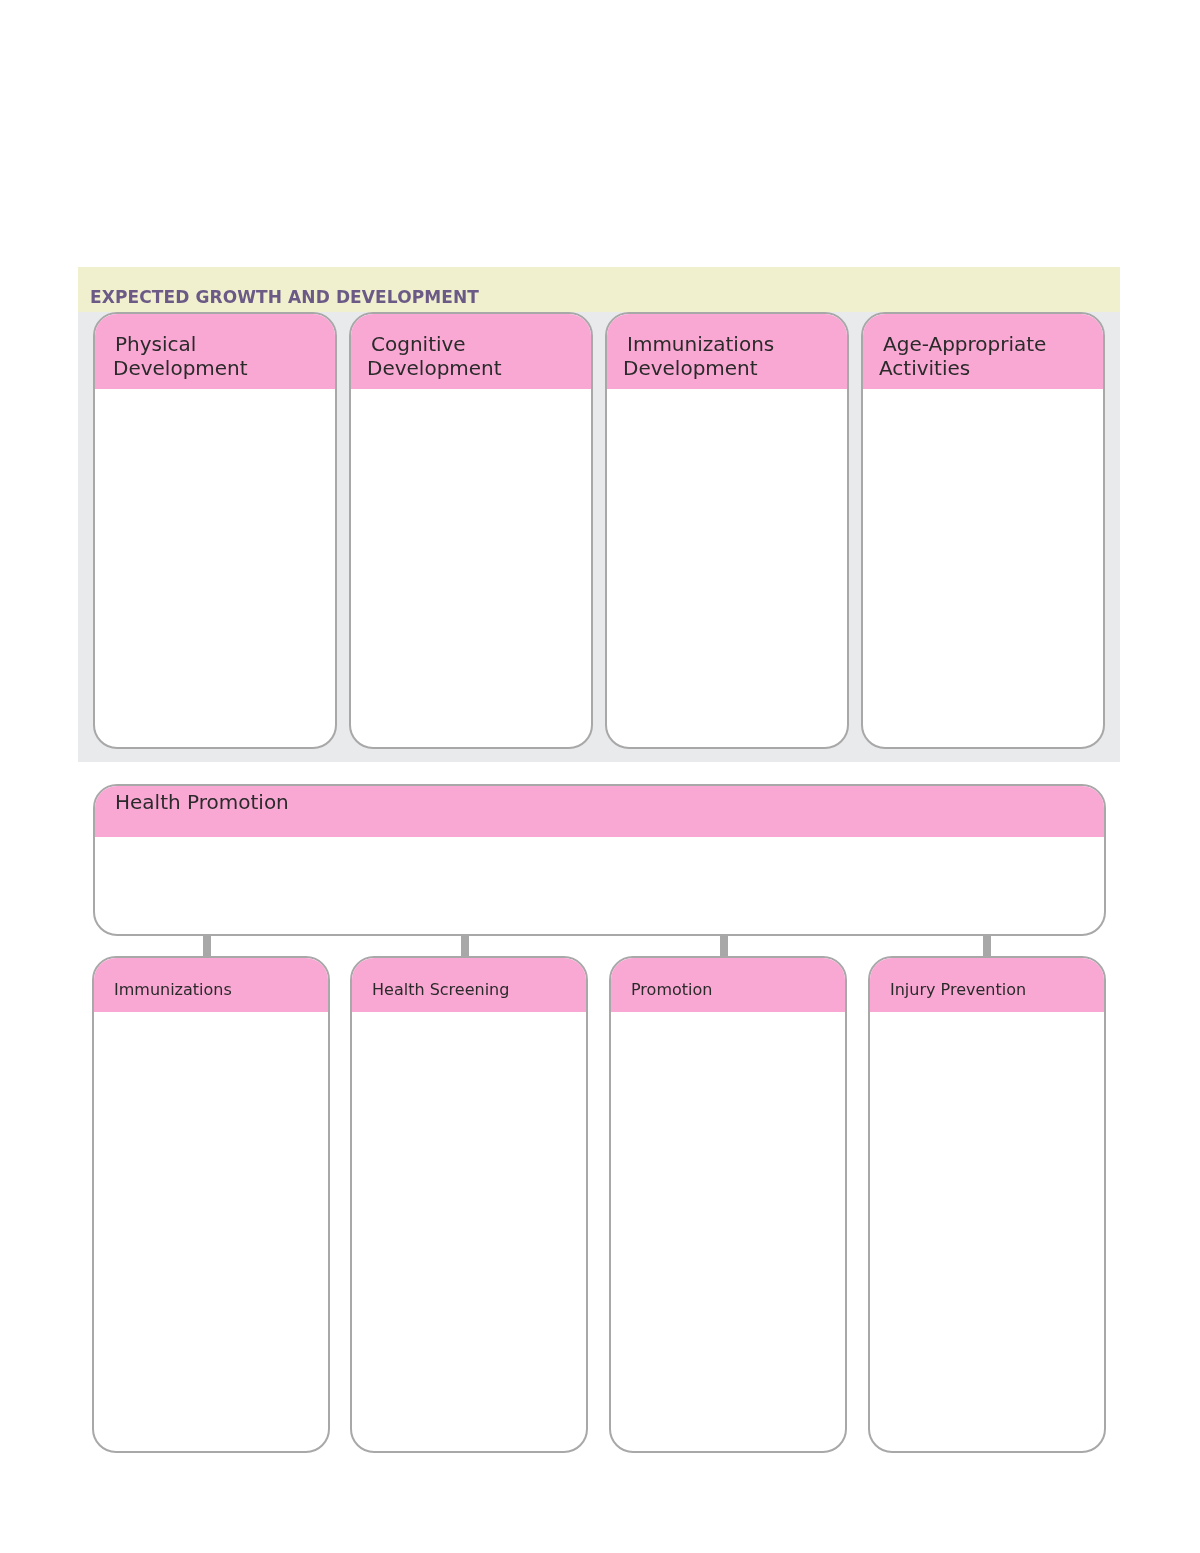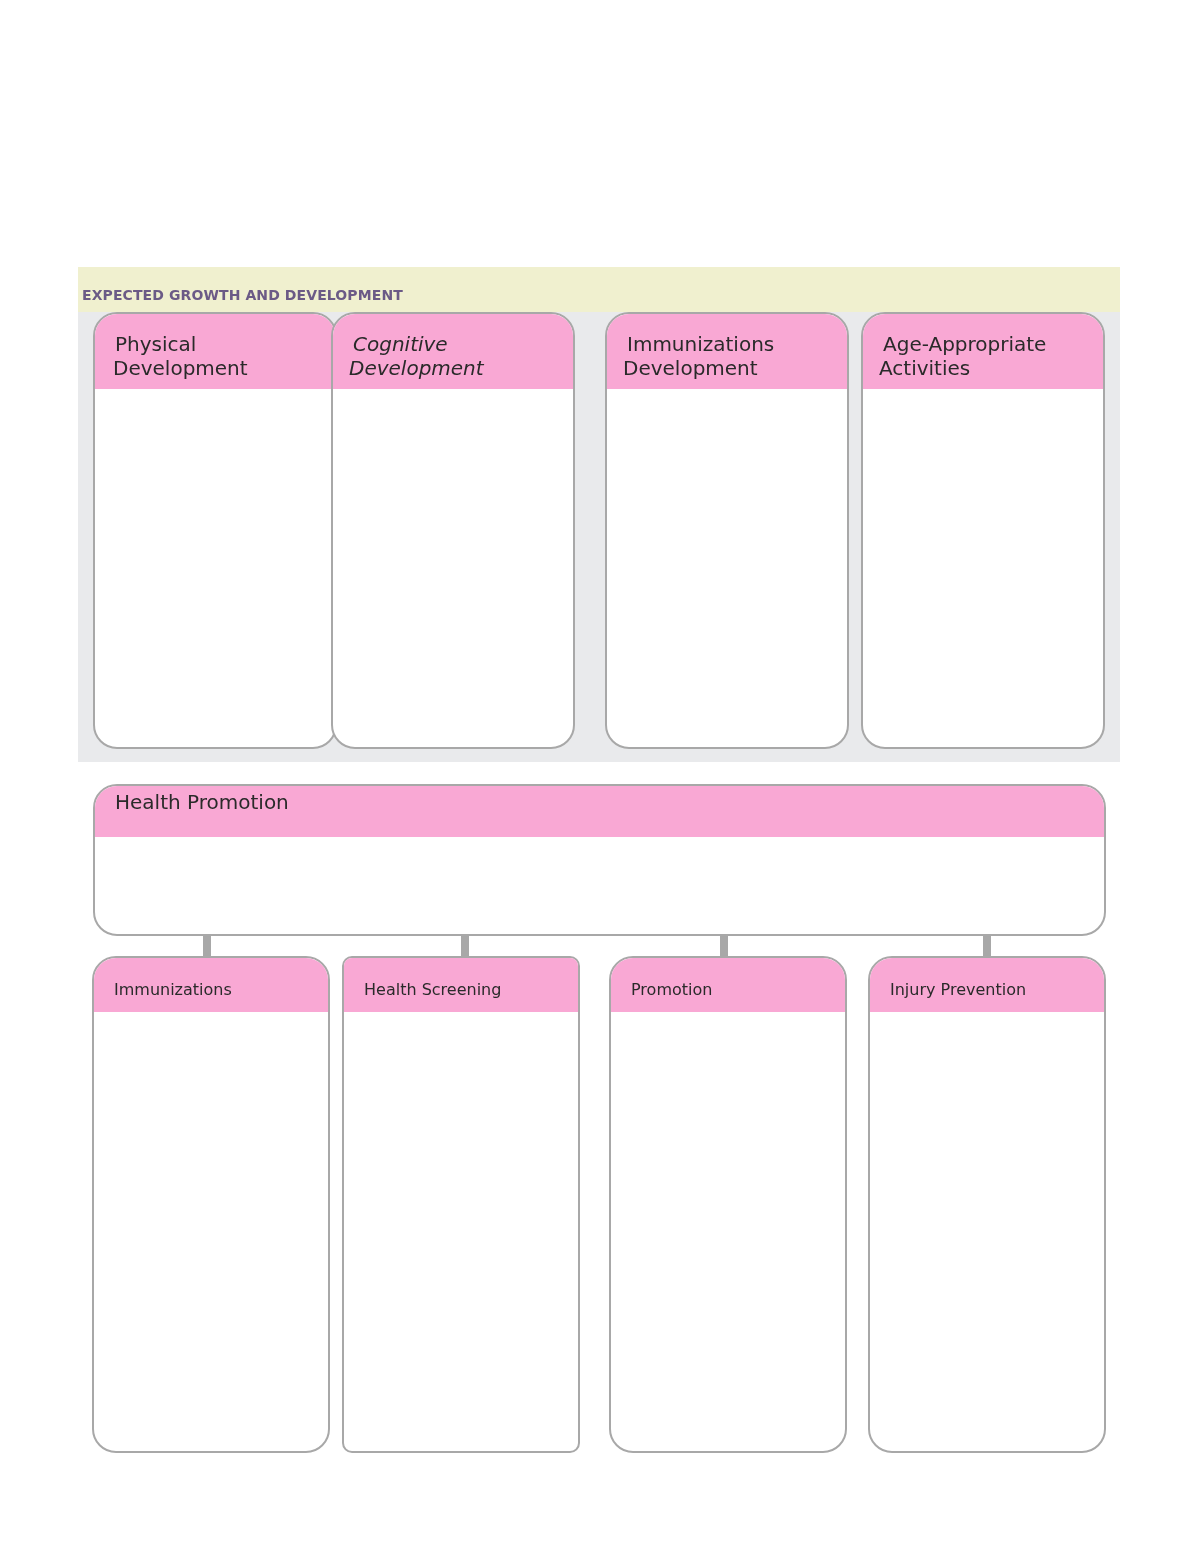--- a/index.html
+++ b/index.html
@@ -8,22 +8,22 @@
 
   .section-growth {
     position: absolute; left: 78px; top: 267px; width: 1042px; height: 495px;
     background: #e9eaec;
   }
   .section-growth .band {
     position: absolute; left: 0; top: 0; width: 100%; height: 45px;
     background: #f0f0cf;
   }
   .section-title {
-    position: absolute; left: 4px; top: 20px;
-    font-size: 14px; font-weight: bold; color: #6b5a86; letter-spacing: 0.1px;
+    position: absolute; left: 12px; top: 20px;
+    font-size: 17px; font-weight: bold; color: #6b5a86; letter-spacing: 0.1px;
   }
 
   .card {
     position: absolute; box-sizing: border-box;
     border: 2.5px solid #a8a8a8; border-radius: 24px;
     background: #ffffff; overflow: hidden;
   }
   .card .card-head {
     background: #f9a8d4; box-sizing: border-box;
     padding-left: 20px; color: #2a2a2a;
@@ -55,21 +55,21 @@
   <div class="section-title">EXPECTED GROWTH AND DEVELOPMENT</div>
 
   <div class="card top-card" style="left:15px;">
     <div class="card-head">
       <span>Physical</span>
       <span style="margin-left:-2px;">Development</span>
     </div>
     <div></div>
   </div>
 
-  <div class="card top-card" style="left:253px;font-style:italic;">
+  <div class="card top-card" style="left:271px;">
     <div class="card-head">
       <span>Cognitive</span>
       <span style="margin-left:-4px;">Development</span>
     </div>
     <div></div>
   </div>
 
   <div class="card top-card" style="left:527px;">
     <div class="card-head">
       <span>Immunizations</span>
@@ -99,21 +99,21 @@
 <div class="connector" style="left:720px;"></div>
 <div class="connector" style="left:983px;"></div>
 
 <div class="card bottom-card" style="left:92px;">
   <div class="card-head">
     <span>Immunizations</span>
   </div>
   <div></div>
 </div>
 
-<div class="card bottom-card" style="left:342px;border-radius:10px;">
+<div class="card bottom-card" style="left:350px;">
   <div class="card-head">
     <span>Health Screening</span>
   </div>
   <div></div>
 </div>
 
 <div class="card bottom-card" style="left:609px;">
   <div class="card-head">
     <span>Promotion</span>
   </div>

